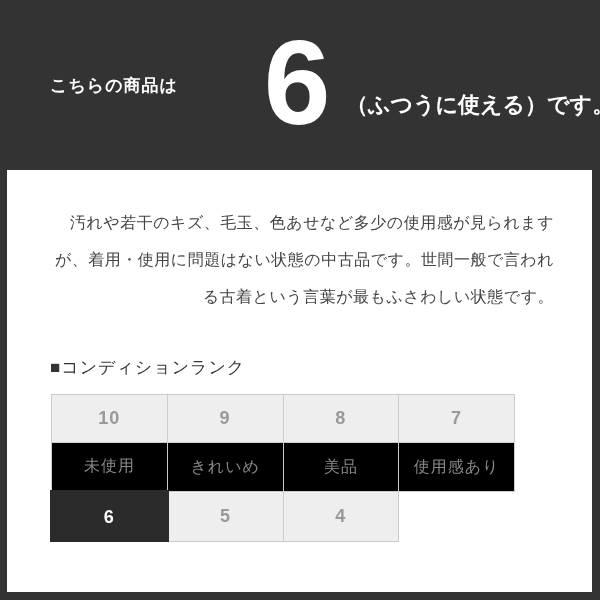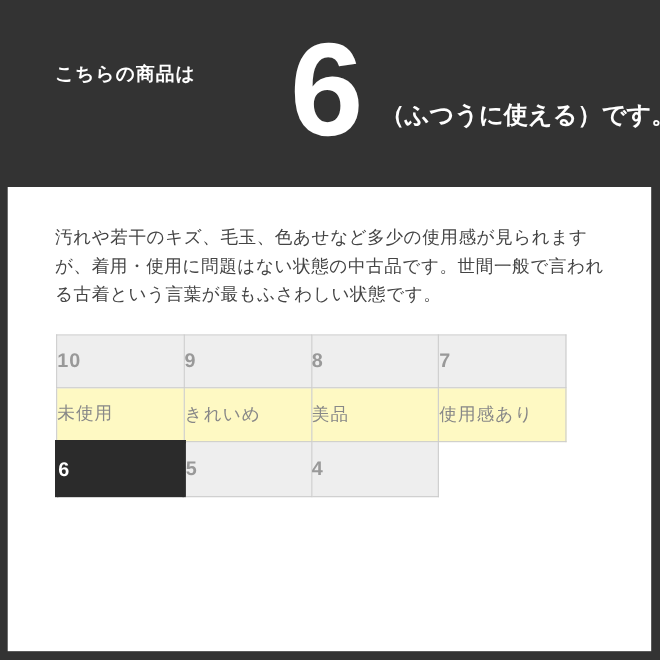--- a/index.html
+++ b/index.html
@@ -6,21 +6,21 @@
   html, body {
     width: 600px; height: 600px;
     font-family: "Liberation Sans", "DejaVu Sans", sans-serif;
     overflow: hidden;
   }
   body { background: #333333; position: relative; }
 
   
   .header { position: absolute; left: 0; top: 0; width: 600px; height: 170px; }
   .header-intro {
-    position: absolute; left: 50px; top: 54px;
+    position: absolute; left: 50px; top: 72px;
     color: #ffffff; font-weight: bold;
     font-size: 17px; line-height: 27px;
     letter-spacing: 1px; white-space: nowrap;
   }
   .level-number {
     position: absolute; left: 252px; top: 37px;
     width: 90px; height: 90px;
     color: #ffffff; font-weight: bold;
     font-size: 120px; line-height: 90px;
     text-align: center;
@@ -33,45 +33,47 @@
   }
 
   
   .card {
     position: absolute; left: 7px; right: 8px; top: 170px; bottom: 8px;
     background: #ffffff;
   }
   .description {
     margin: 34px 38px 0 43px;
     color: #444444;
-    font-size: 16px; line-height: 26px;
+    font-size: 16px; line-height: 37px;
     letter-spacing: 0.5px;
+    text-align: right;
   }
   .rank-heading {
     margin: 41px 0 0 43px;
     color: #333333;
     font-size: 17px; font-weight: normal;
     letter-spacing: 1px;
   }
 
   
   .rank-table {
-    margin: 22px 0 0 43px;
+    margin: 15px 0 0 43px;
     width: 465px;
     border-collapse: collapse;
     table-layout: fixed;
+    text-align: center;
   }
   .rank-table td { border: 1px solid #cccccc; }
   tr.num-row td {
     height: 48px; background: #eeeeee;
     color: #999999; font-size: 18px; font-weight: bold;
     letter-spacing: 1px;
   }
   tr.label-row td {
-    height: 49px; background: #fef9c3;
+    height: 49px; background: #000000;
     color: #888888; font-size: 16px;
     letter-spacing: 1px;
   }
   tr.num-row-2 td { height: 50px; }
   tr.label-row-2 td { height: 50px; }
   td.hl-num {
     background: #2b2b2b !important;
     color: #ffffff !important;
     border: 3px solid #2b2b2b; border-bottom: none;
   }
@@ -89,20 +91,21 @@
 <div class="header">
   <div class="header-intro">
     <div>こちらの商品は</div>
   </div>
   <div class="level-number">6</div>
   <div class="level-suffix">（ふつうに使える）です。</div>
 </div>
 
 <div class="card">
   <p class="description">汚れや若干のキズ、毛玉、色あせなど多少の使用感が見られますが、着用・使用に問題はない状態の中古品です。世間一般で言われる古着という言葉が最もふさわしい状態です。</p>
+  <h2 class="rank-heading">■コンディションランク</h2>
 
   <table class="rank-table">
     <tbody>
         <tr class="num-row">
       <td>10</td>
       <td>9</td>
       <td>8</td>
       <td>7</td>
     </tr>
     <tr class="label-row">

